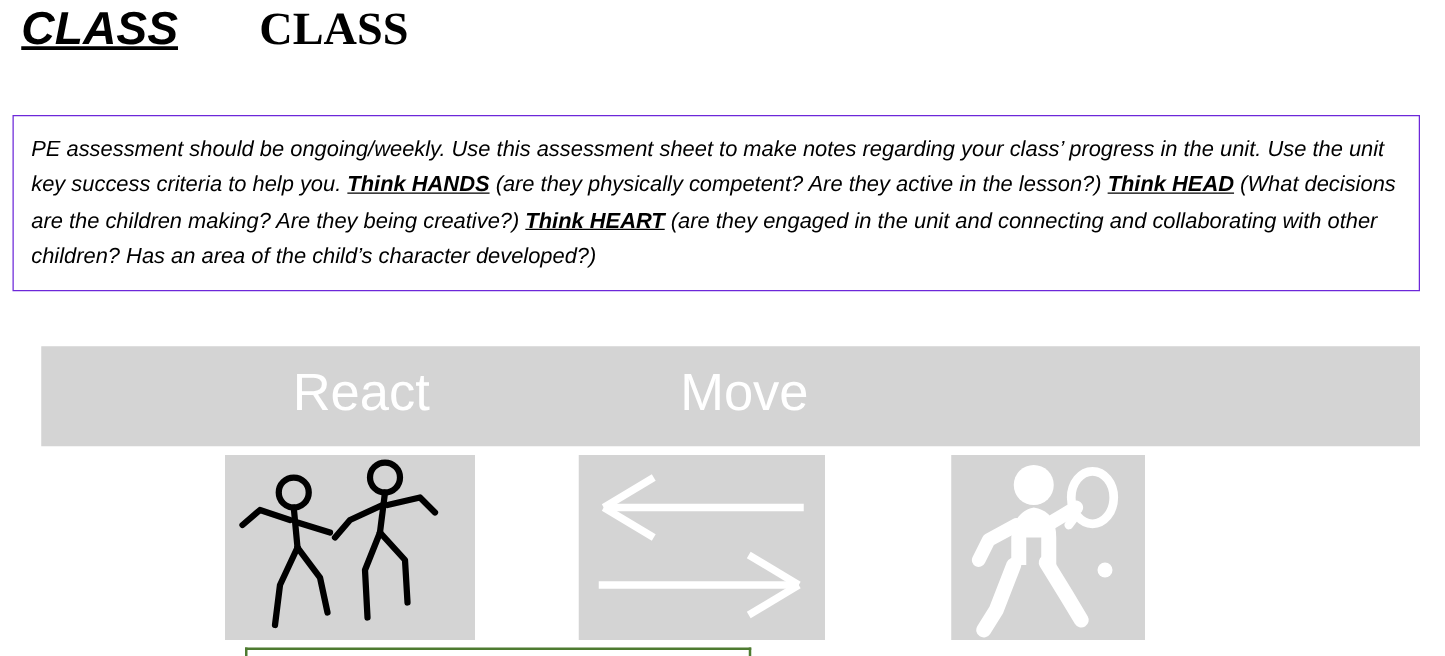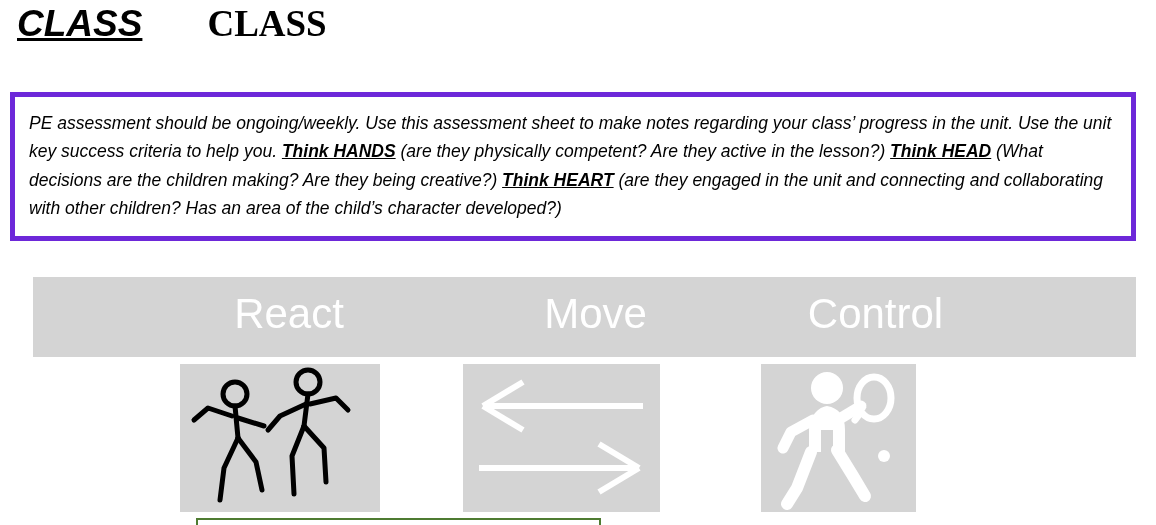--- a/index.html
+++ b/index.html
@@ -53,21 +53,21 @@
     letter-spacing: 1px;
   }
 
   
   .instruction-box {
     position: absolute;
     left: 10px;
     top: 92px;
     width: 1126px;
     box-sizing: border-box;
-    border: 5px solid #6d28d9;
+    border: 1px solid #6d28d9;
     background: #ffffff;
     padding: 12px 14px 14px 14px;
   }
   .instruction-text {
     font-size: 17.5px;
     font-style: italic;
     line-height: 1.62;
     color: #000000;
   }
   .instruction-text b {
@@ -135,21 +135,20 @@
 
 <div class="instruction-box">
   <div class="instruction-text">
     <span>PE assessment should be ongoing/weekly. Use this assessment sheet to make notes regarding your class’ progress in the unit. Use the unit key success criteria to help you. </span><b>Think HANDS</b><span> (are they physically competent? Are they active in the lesson?) </span><b>Think HEAD</b><span> (What decisions are the children making? Are they being creative?) </span><b>Think HEART</b><span> (are they engaged in the unit and connecting and collaborating with other children? Has an area of the child’s character developed?)</span>
   </div>
 </div>
 
 <div class="band">
   <div class="band-label react">React</div>
   <div class="band-label move">Move</div>
-  <div class="band-label control">Control</div>
 </div>
 
 <div class="tile react">
   <span>
     <svg width="200" height="148" viewBox="0 0 200 148">
       <g fill="none" stroke="#000000" stroke-width="5" stroke-linecap="round" stroke-linejoin="round">
 
         <circle cx="55" cy="30" r="12"></circle>
         <path d="M55 42 L58 74"></path>
         <path d="M58 74 L44 104 L40 136"></path>

